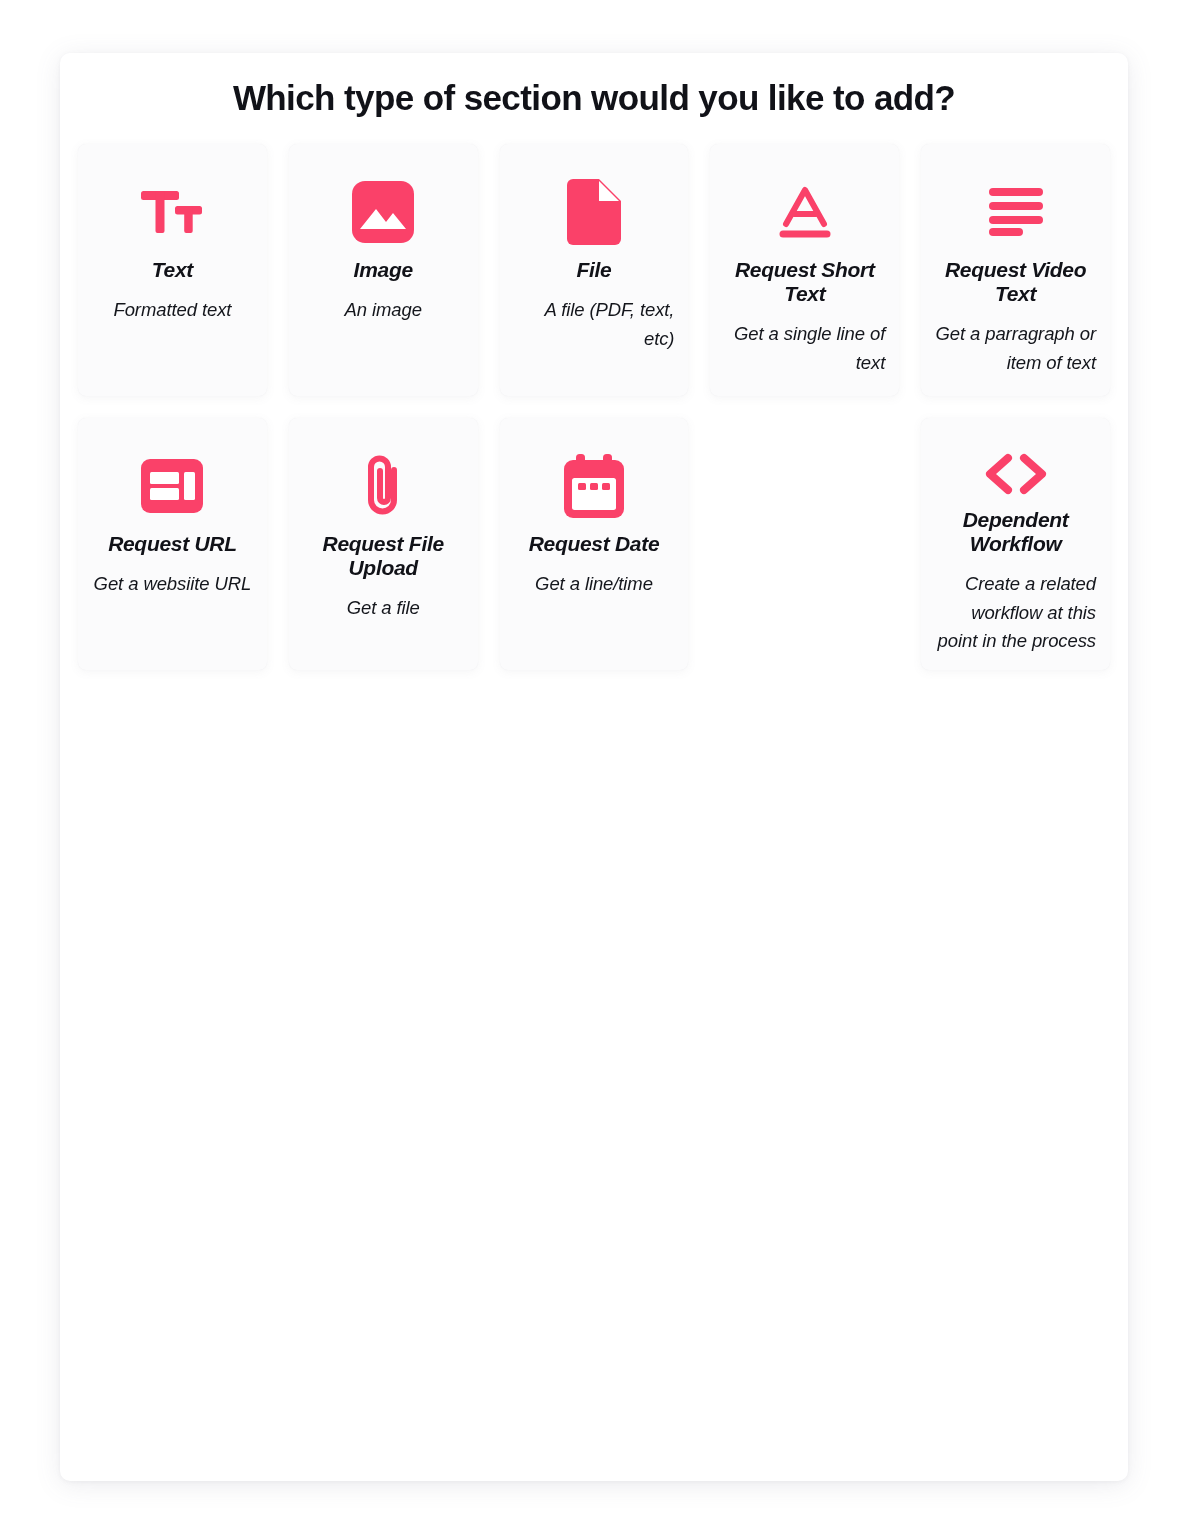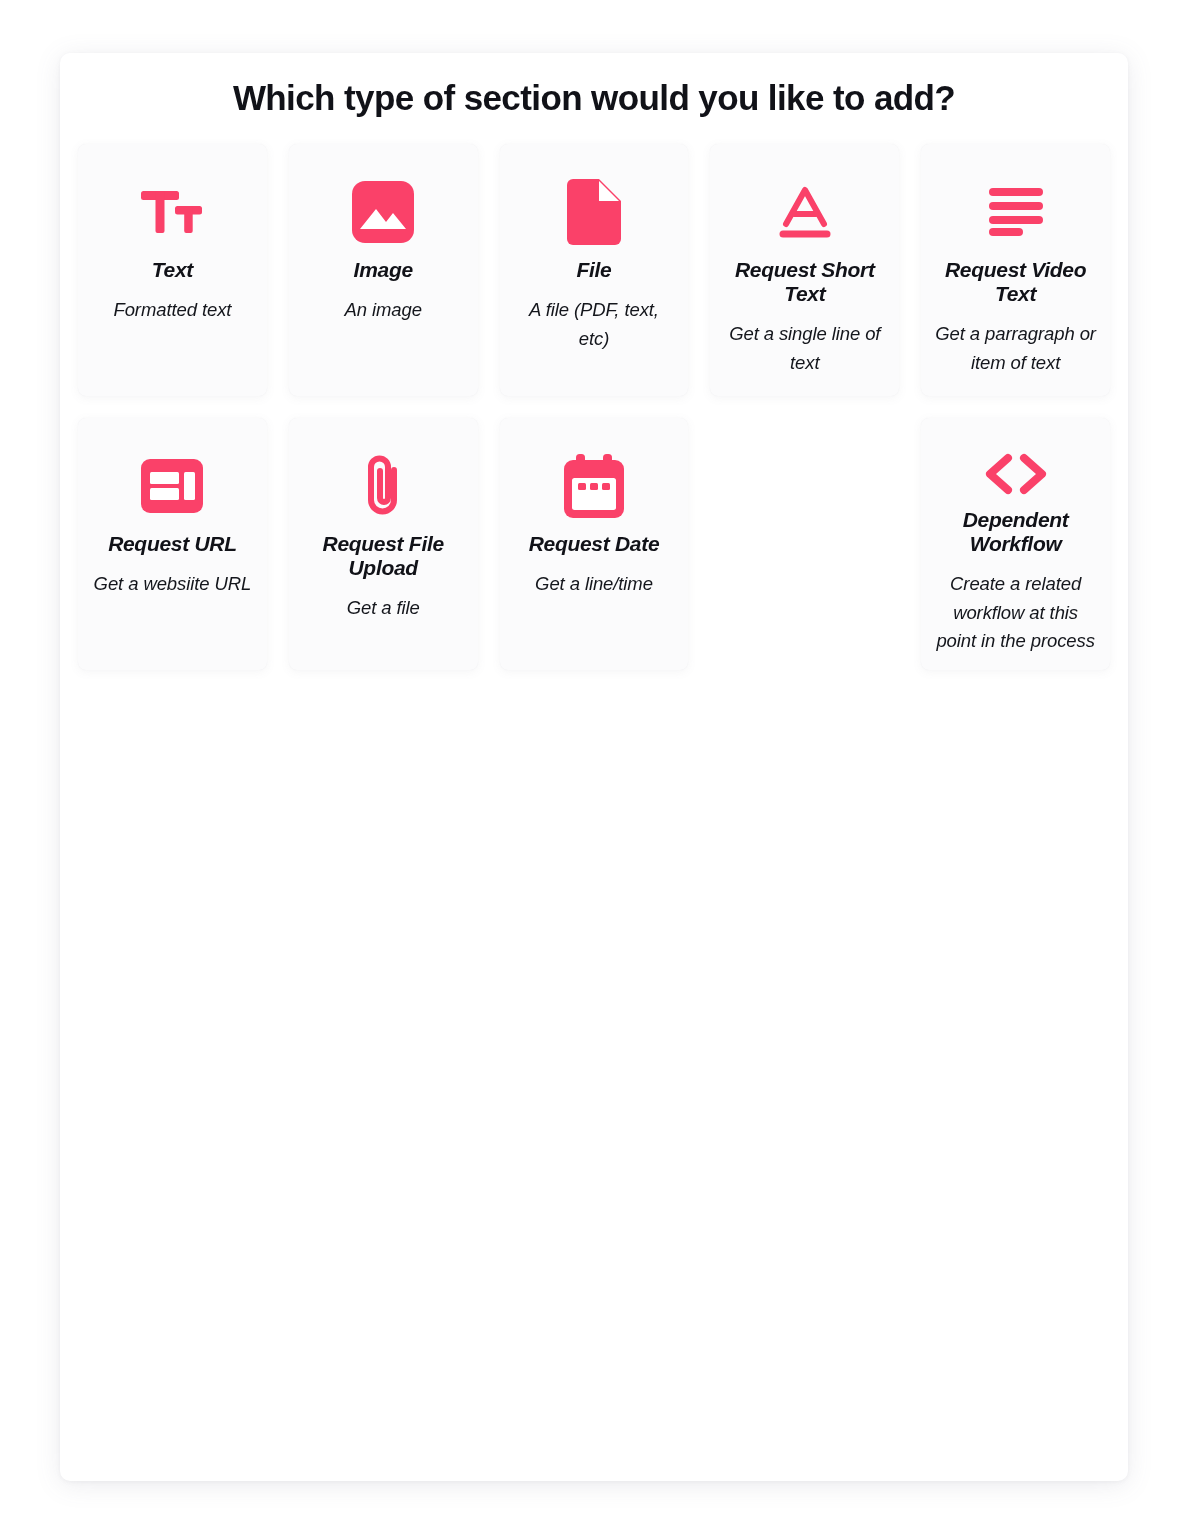--- a/index.html
+++ b/index.html
@@ -86,21 +86,21 @@
     font-weight: bold;
     color: #111218;
     letter-spacing: -0.3px;
     text-align: center;
     margin-top: 4px;
   }
 
   .card-desc {
     font-size: 18.5px;
     color: #14161c;
-    text-align: center;
+    text-align: right;
     line-height: 1.55;
     margin-top: 14px;
     max-width: 300px;
     letter-spacing: -0.1px;
   }
 </style>
 </head>
 <body>
 
 <div id="app">

